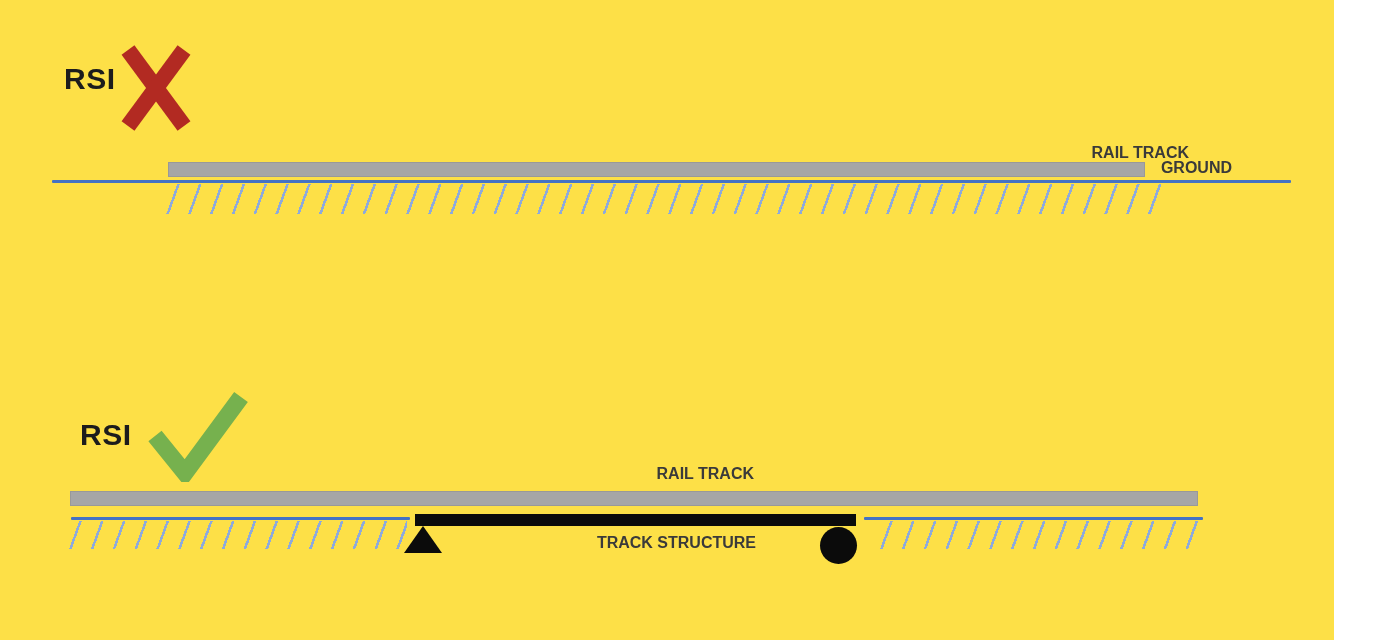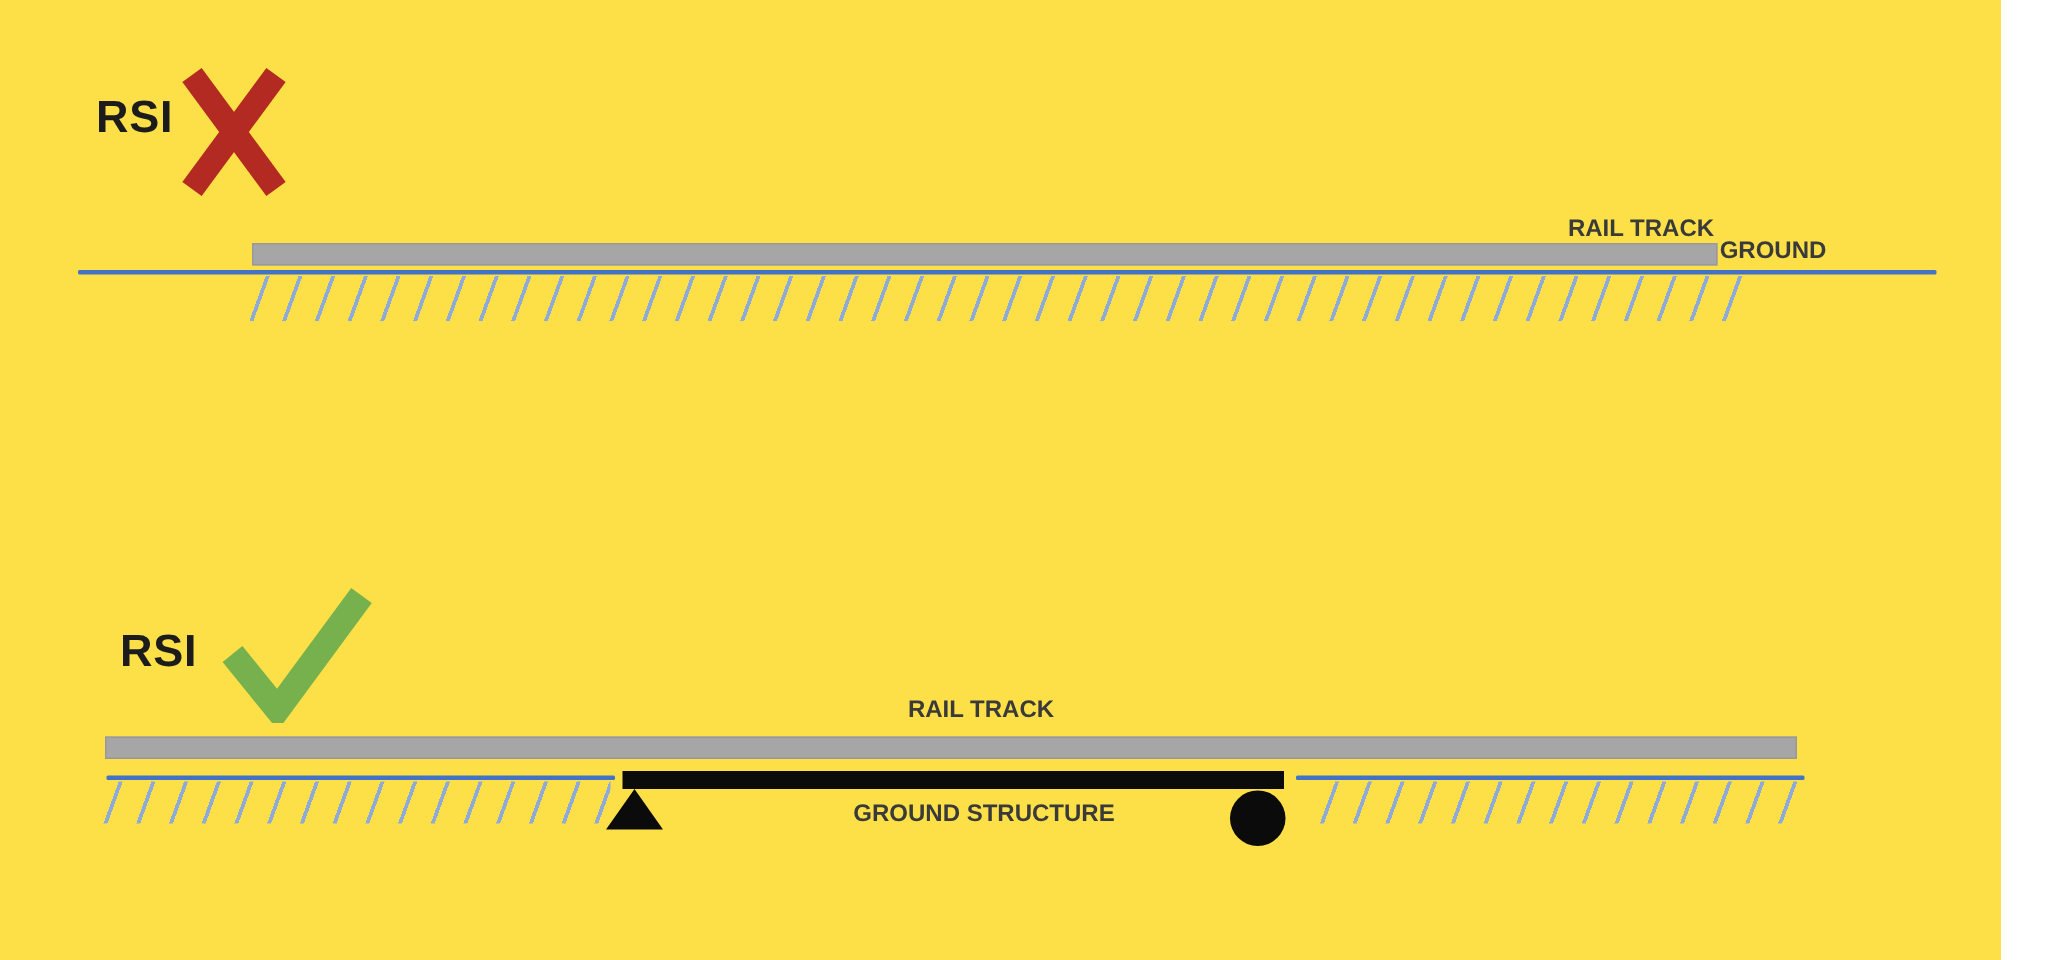--- a/index.html
+++ b/index.html
@@ -16,21 +16,21 @@
   .rsi-title{
     font-size:30px; font-weight:600; color:var(--title-text); line-height:1;
     letter-spacing:0.5px;
   }
   .mark-icon{display:block;}
   .rail-bar{
     background:var(--rail-gray); border:1px solid #999999; box-sizing:border-box;
   }
   .diagram-label{
     font-size:16px; font-weight:700; color:var(--label-text);
-    text-align:center; line-height:1; white-space:nowrap;
+    text-align:right; line-height:1; white-space:nowrap;
   }
   .ground-line{background:var(--ground-line-blue); border-radius:1px;}
   .hatch{
     background-image:repeating-linear-gradient(110deg,
       transparent 0px, transparent 18px,
       var(--hatch-blue) 18px, var(--hatch-blue) 20.5px);
   }
   .bridge-bar{background:var(--bridge-black);}
   .pin-support{
     width:0; height:0;
@@ -83,21 +83,21 @@
 
     <div class="abs rail-bar" style="left:70px; top:491px; width:1128px; height:15px;"></div>
 
     <div class="abs ground-line" style="left:71px; top:517px; width:339px; height:3px;"></div>
     <div class="abs hatch" style="left:60px; top:521px; width:347px; height:28px;"></div>
 
     <div class="abs bridge-bar" style="left:415px; top:514px; width:441px; height:12px;"></div>
 
     <div class="abs pin-support" style="left:404px; top:526px;"></div>
 
-    <div class="abs diagram-label" style="left:556px; top:535px; width:200px;">GROUND STRUCTURE</div>
+    <div class="abs diagram-label" style="left:556px; top:535px; width:200px;">TRACK STRUCTURE</div>
 
     <div class="abs roller-support" style="left:820px; top:527px;"></div>
 
     <div class="abs ground-line" style="left:864px; top:517px; width:339px; height:3px;"></div>
     <div class="abs hatch" style="left:871px; top:521px; width:329px; height:28px;"></div>
   </div>
 
 </div>
 
 </body></html>

